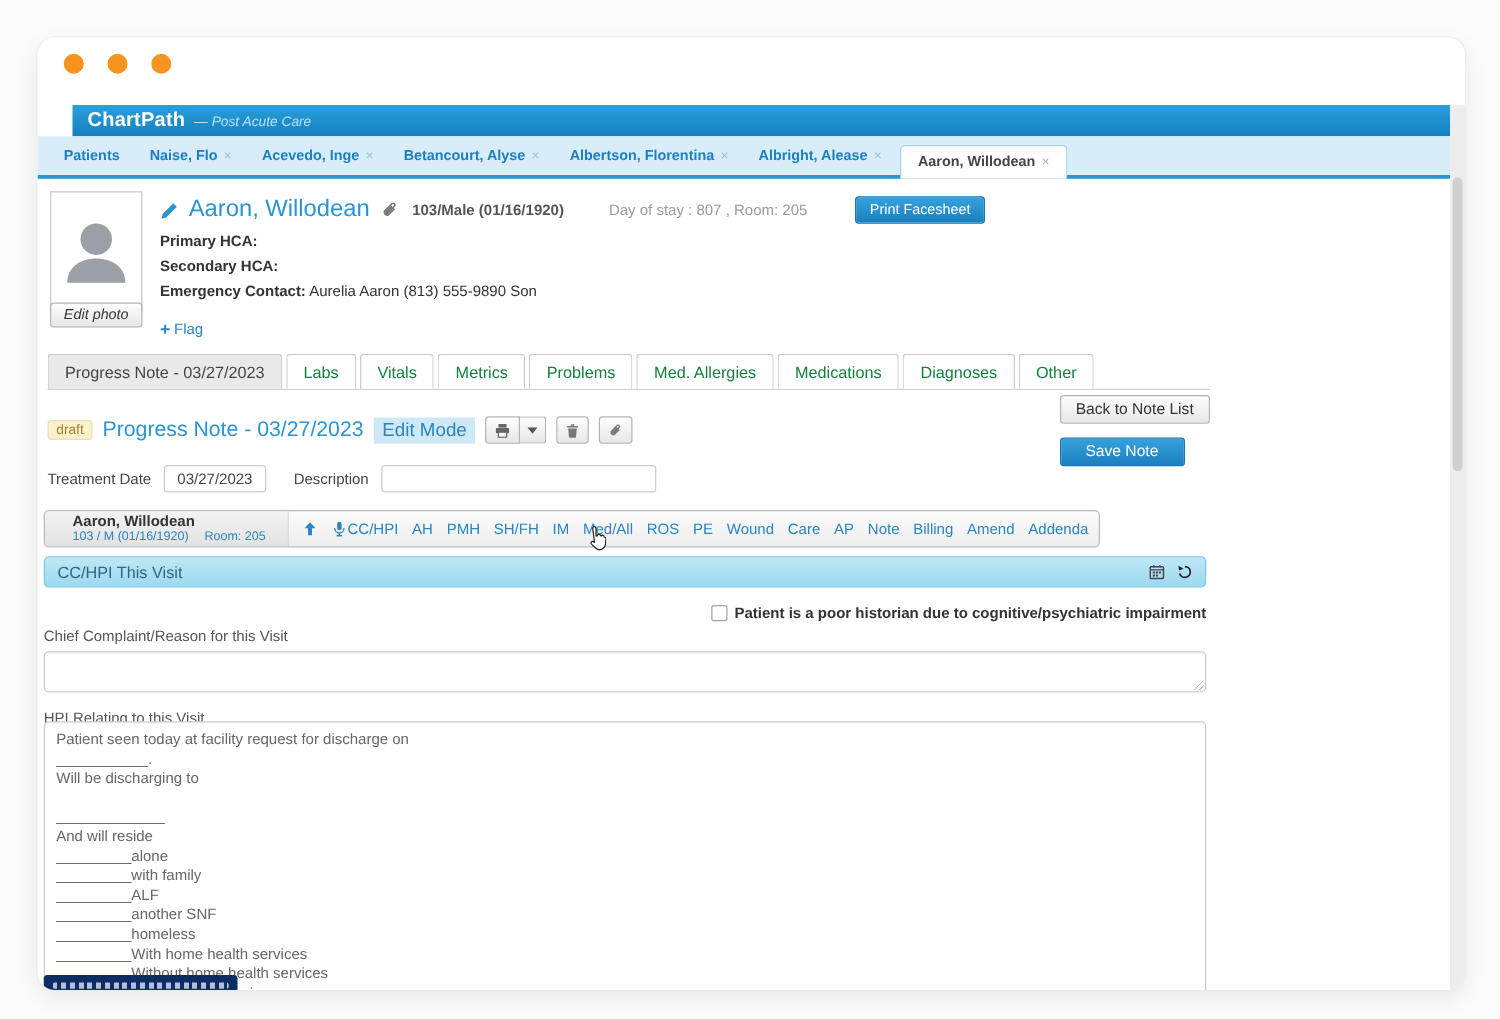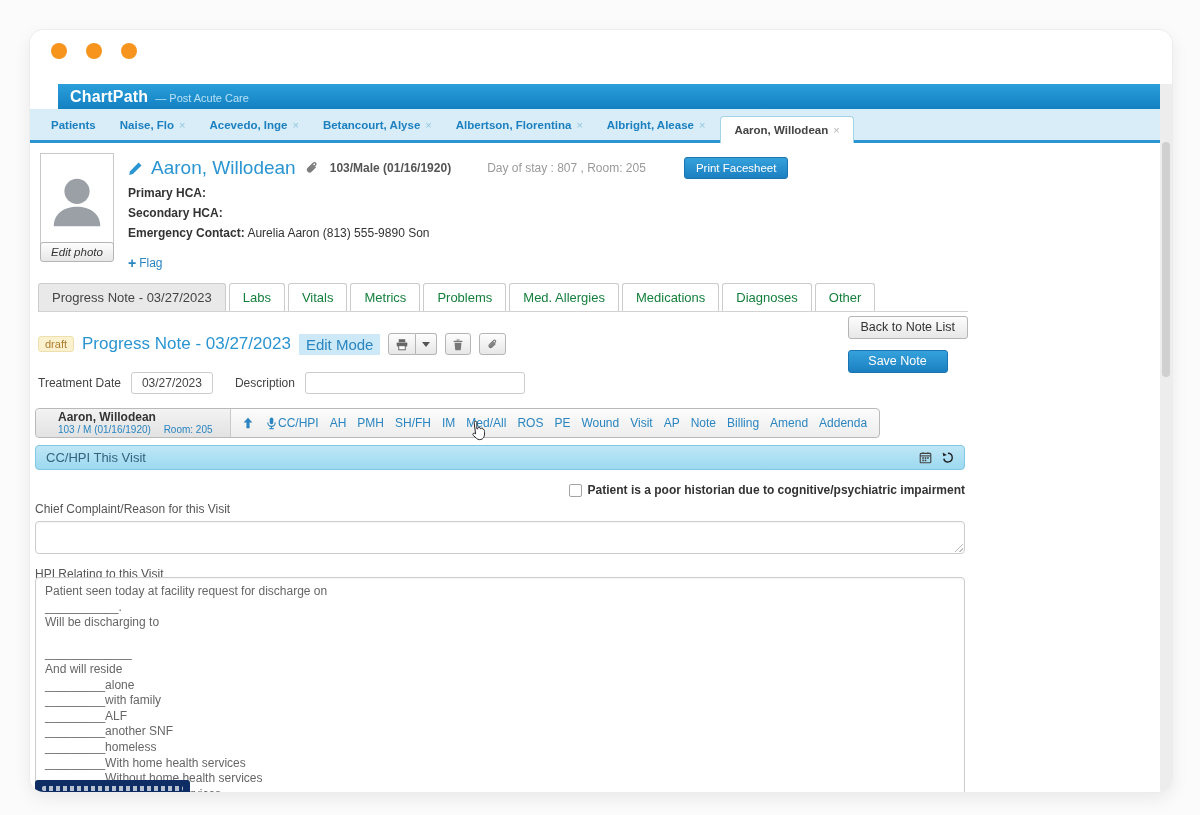--- a/index.html
+++ b/index.html
@@ -17,21 +17,21 @@
   .titlebar { position:absolute; left:0; top:0; width:100%; height:54px; background:#fff; }
   .dots { position:absolute; left:21px; top:13px; display:flex; gap:19px; }
   .dot { width:16px; height:16px; border-radius:50%; background:#f7941e; }
 
   
   .appbar {
     position:absolute; left:0; top:54px; width:100%; height:25px;
     background:linear-gradient(#2a9fda,#1380c2); display:flex; align-items:center; padding:0 12px;margin-left:28px;
   }
   .brand { color:#fff; font-size:16px; font-weight:bold; letter-spacing:.2px; }
-  .tagline { color:#b9e2f6; font-size:11px; margin-left:7px; margin-top:2px; }
+  .tagline { color:#b9e2f6; font-size:11px; margin-left:7px; margin-top:2px;font-style:italic; }
 
   
   .ptab-bar {
     position:absolute; left:0; top:79px; width:100%; height:34px;
     background:#d8edf7; border-bottom:3px solid #2a95d1;
     display:flex; align-items:flex-end; padding-left:12px; gap:6px;
   }
   .ptab {
     display:flex; align-items:center; gap:5px; padding:0 9px; height:31px;
     font-size:11.5px; font-weight:bold; color:#1b7fc0; cursor:default; white-space:nowrap;
@@ -321,21 +321,21 @@
 
     <span class="navlink">CC/HPI</span>
         <span class="navlink">AH</span>
         <span class="navlink">PMH</span>
         <span class="navlink">SH/FH</span>
         <span class="navlink">IM</span>
         <span class="navlink">Med/All</span>
         <span class="navlink">ROS</span>
         <span class="navlink">PE</span>
         <span class="navlink">Wound</span>
-        <span class="navlink">Visit</span>
+        <span class="navlink">Care</span>
         <span class="navlink">AP</span>
         <span class="navlink">Note</span>
         <span class="navlink">Billing</span>
         <span class="navlink">Amend</span>
         <span class="navlink">Addenda</span>
       </div>
   </div>
 
   <svg class="cursor-hand" width="18" height="21" viewBox="0 0 24 28">
     <path d="M9.5 3.5c0-1 .8-1.8 1.8-1.8s1.8.8 1.8 1.8v8.2l1.1.2.2-.8c.2-.9 1.1-1.5 2-1.3.8.2 1.4.9 1.4 1.7l.8.2c.3-.6 1-.9 1.7-.8.9.2 1.5 1 1.4 1.9h.3c1 .1 1.8 1 1.7 2l-.5 5.6c-.2 1.9-1.2 3.6-2.7 4.7-2.4 1.7-5.7 1.4-7.8-.6l-4.4-4.1c-.7-.6-.7-1.7-.1-2.3.5-.6 1.4-.7 2.1-.3l1.2.7z" fill="#fff" stroke="#222" stroke-width="1.3" stroke-linejoin="round"></path>

